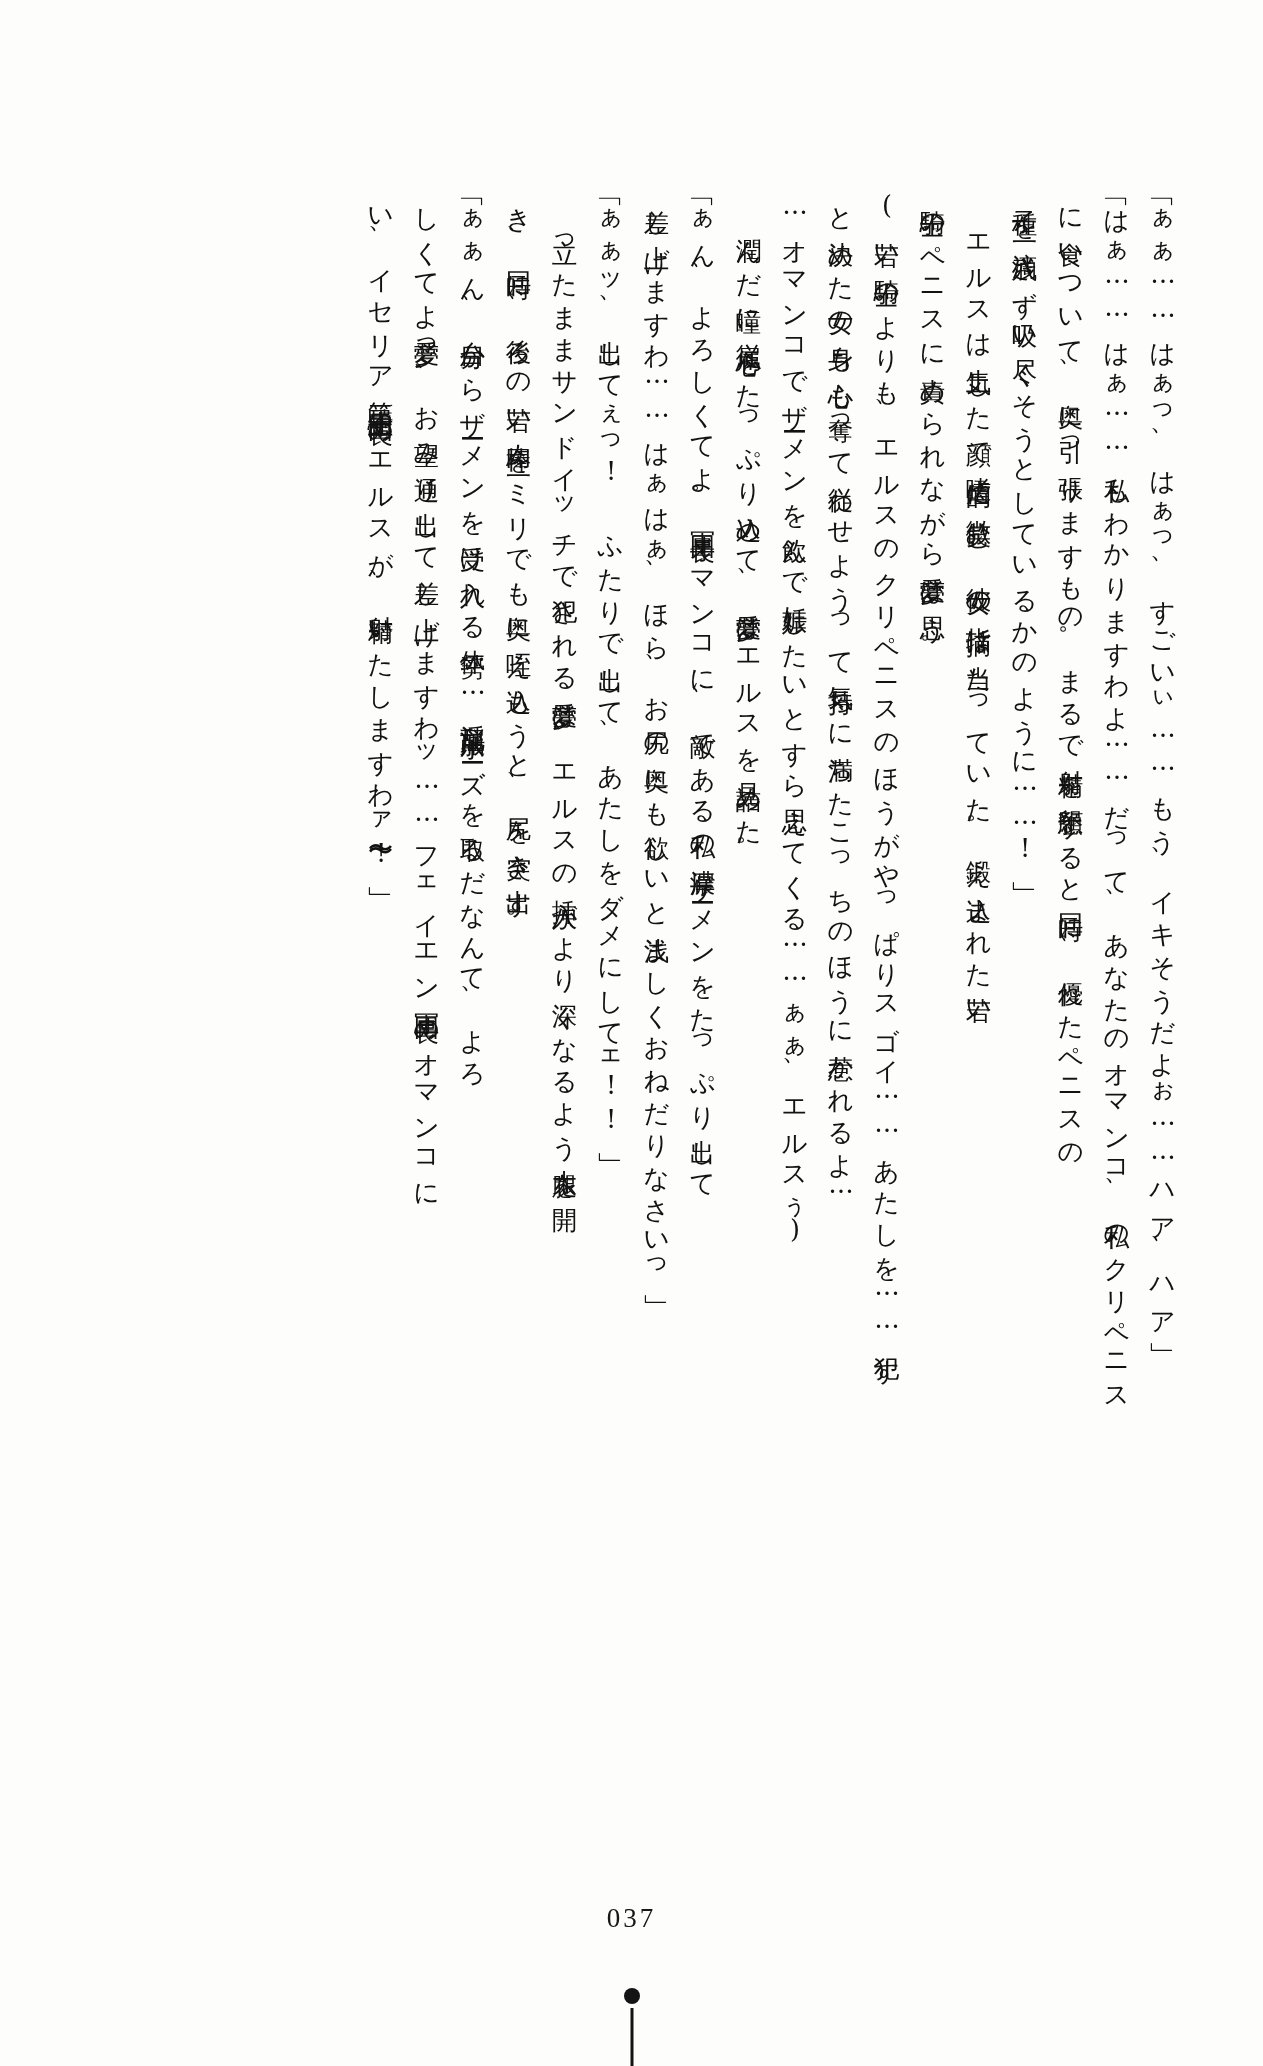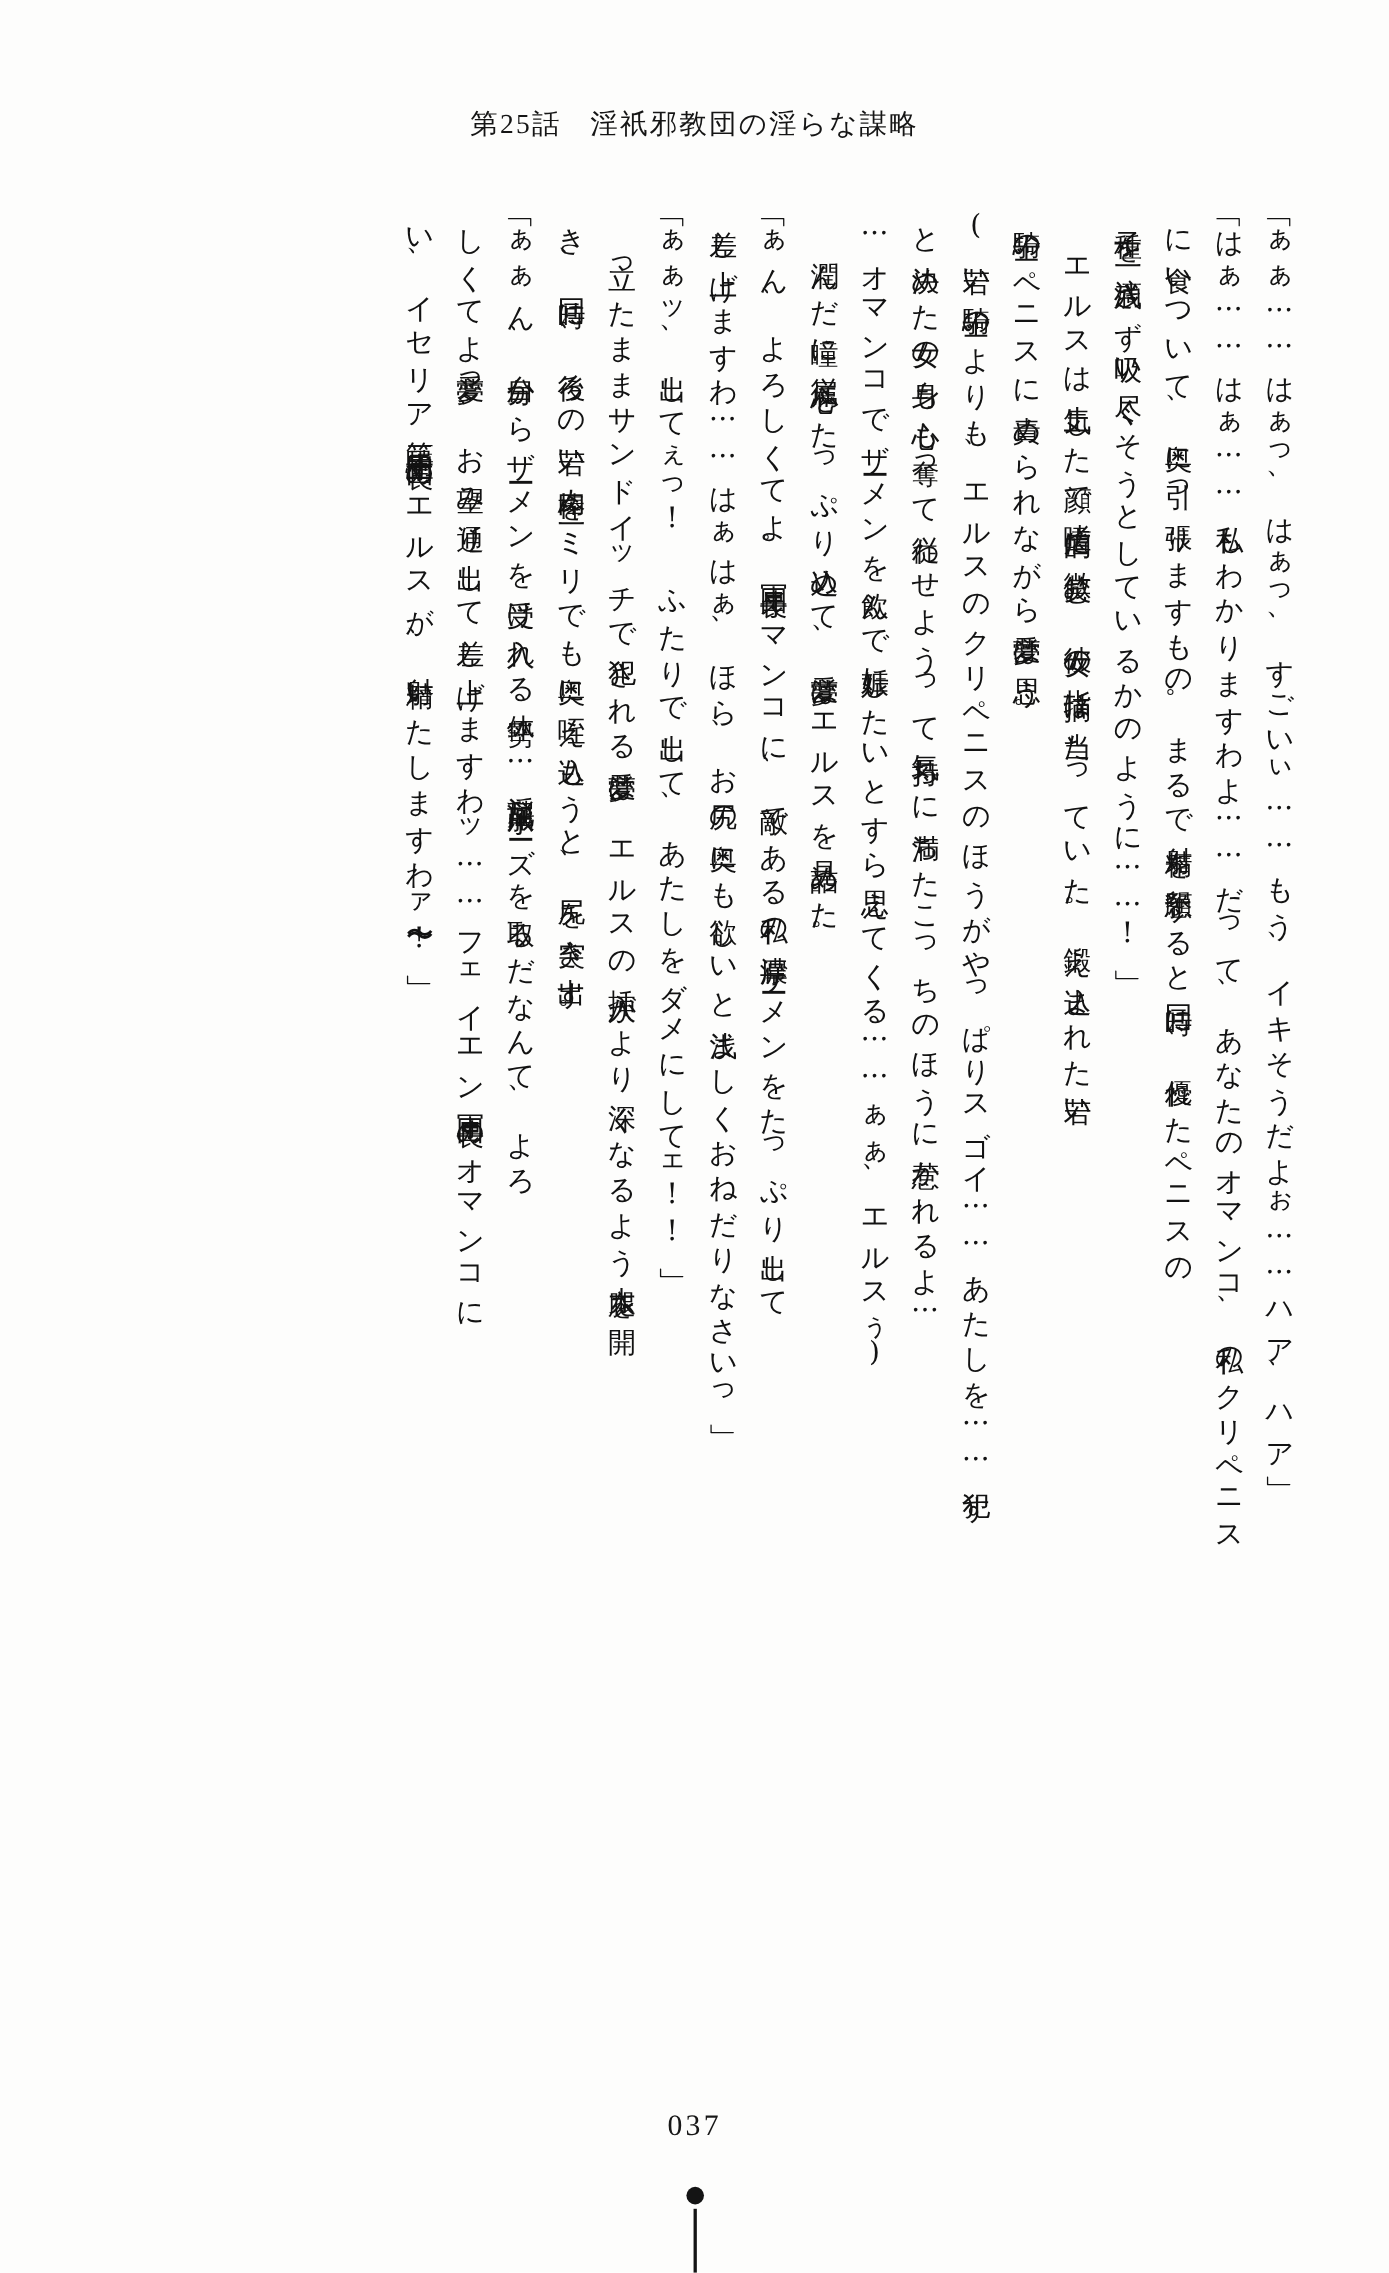--- a/index.html
+++ b/index.html
@@ -56,21 +56,21 @@
     height: 1100px;
     width: 46px;
     flex: 0 0 46px;
     color: #121212;
     font-family: "DejaVu Serif", "Liberation Serif", serif;
     white-space: pre;
   }
   
   .page-number {
     position: absolute;
-    bottom: 118px;
+    bottom: 132px;
     left: 0;
     width: 100%;
     text-align: center;
     font-size: 27px;
     letter-spacing: 3px;
     color: #171717;
     font-family: "Liberation Serif", serif;
   }
   .footer-mark {
     position: absolute;
@@ -90,23 +90,20 @@
     width: 3px;
     height: 58px;
     background: #141414;
   }
 </style>
 </head>
 <body>
 
 <div class="page">
 
-  <div class="header">
-    <span class="chapter-num">第25話</span><span>淫祇邪教団の淫らな謀略</span>
-  </div>
 
   <div class="body-area">
     <div class="vline">「ぁぁ……はぁっ、はぁっ、すごいぃ……もう、イキそうだよぉ……ハア、ハア」</div>
     <div class="vline">「はぁ……はぁ……私もわかりますわよ……だって、あなたのオマンコ、私のクリペニス</div>
     <div class="vline">に食いついて、奥に引っ張りますもの。まるで射精を懇願すると同時に、優れたペニスの</div>
     <div class="vline">子種を一滴残さず吸い尽くそうとしているかのように……!」</div>
     <div class="vline">　エルスは上気した顔で嗜虐的に微笑む。彼女の指摘は当たっていた。鍛え込まれた若い</div>
     <div class="vline">騎士のペニスに責められながら愛夢は思う。</div>
     <div class="vline">(若い騎士のよりも、エルスのクリペニスのほうがやっぱりスゴイ……あたしを……犯す</div>
     <div class="vline">と決めた女の身も心も奪って従わせようって気持ちに満ちたこっちのほうに惹かれるよ…</div>

